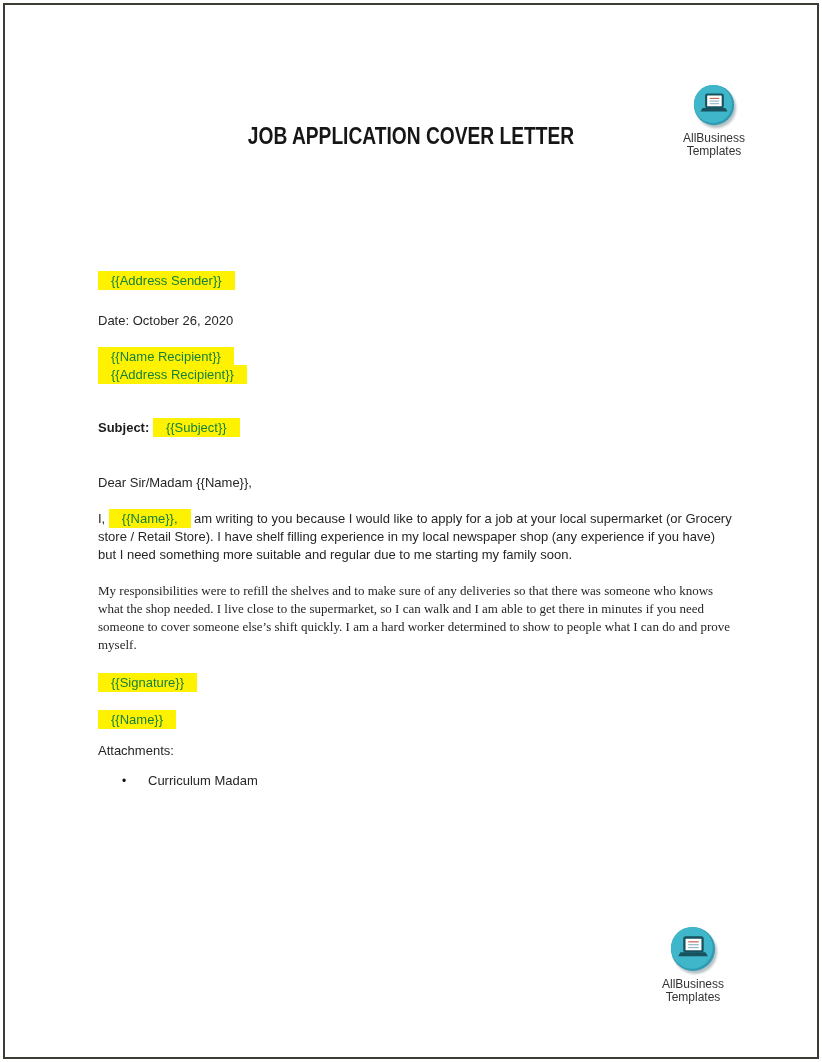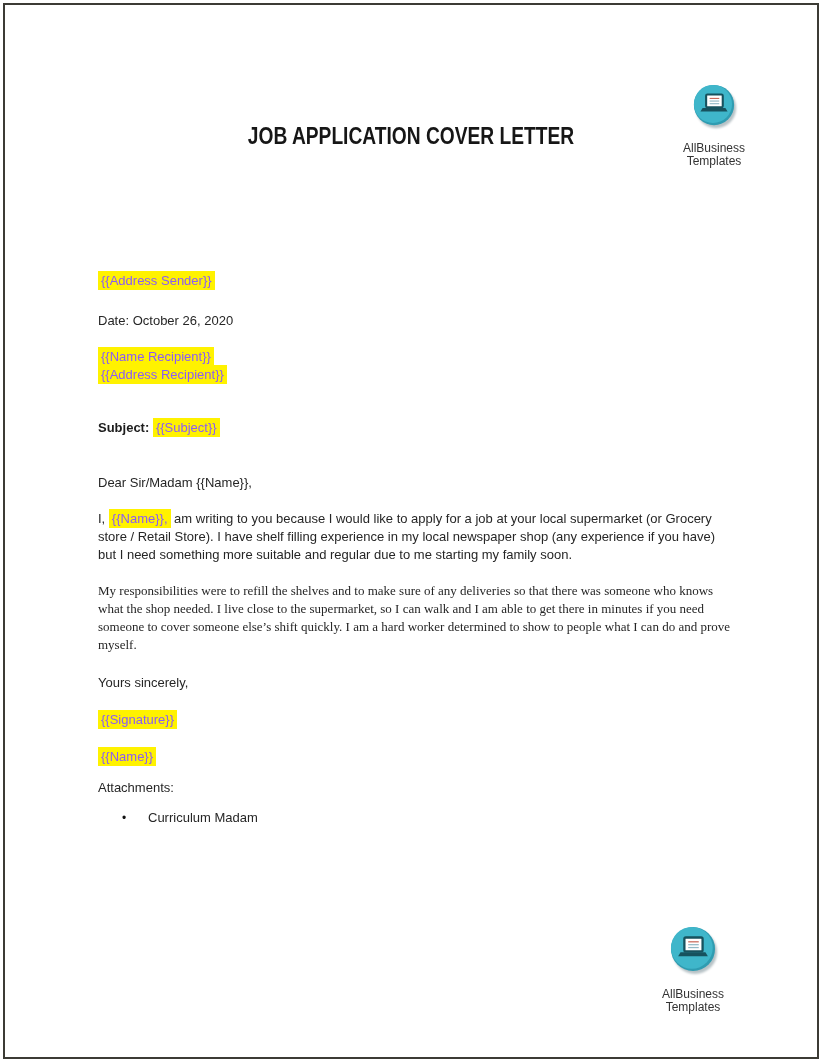--- a/index.html
+++ b/index.html
@@ -30,31 +30,31 @@
     white-space:nowrap;
   }
   .cond{display:inline-block;transform:scaleX(0.80);transform-origin:50% 50%;}
   .cond2{display:inline-block;transform:scaleX(0.78);transform-origin:50% 50%;}
   
   .logo{position:absolute;text-align:center;}
   .logo-top{left:666px;top:84px;width:96px;}
   .logo-bottom{left:643px;top:926px;width:100px;}
   .logo svg{filter:drop-shadow(2px 3px 1px #b7c2c6);}
   .logo-text{
-    font-size:12px;line-height:13px;color:#333333;margin-top:12px;
+    font-size:12px;line-height:13px;color:#333333;margin-top:2px;
   }
   
   .body{
     position:absolute;left:98px;top:272px;width:634px;
     font-size:13px;line-height:18px;color:#262626;
   }
   .body p{margin:0;}
   mark{
-    background:#fff200;color:#8b5cf6;
-    padding:2px 3px;
+    background:#fff200;color:#15803d;
+    padding:2px 13px;
   }
   strong{font-weight:bold;color:#1c1c1c;text-align:center;}
   .mb12{margin-bottom:12px !important;}
   .mb13{margin-bottom:13px !important;}
   .mb18{margin-bottom:18px !important;}
   .mb19{margin-bottom:19px !important;}
   .mb20{margin-bottom:20px !important;font-family:Liberation Serif, serif;}
   .mb22{margin-bottom:22px !important;}
   .mb23{margin-bottom:23px !important;}
   .mb35{margin-bottom:35px !important;}
@@ -102,21 +102,20 @@
     <p class="mb37"><strong>Subject:</strong> <mark>{{Subject}}</mark></p>
 
     <p class="mb18">Dear Sir/Madam {{Name}},</p>
 
     <p class="mb18"><span>I, </span><mark>{{Name}},</mark><span> am writing to you because I would like to apply for a job at your local supermarket (or Grocery store / Retail Store). I have shelf filling experience in my local newspaper shop (any experience if you have) but I need something more suitable and regular due to me starting my family soon.</span></p>
 
     <p class="mb20">My responsibilities were to refill the shelves and to make sure of any deliveries so that there was someone who knows what the shop needed. I live close to the supermarket, so I can walk and I am able to get there in minutes if you need someone to cover someone else’s shift quickly. I am a hard worker determined to show to people what I can do and prove myself.</p>
 
 
 
-    <p class="mb19">Yours sincerely,</p>
 
     <p class="mb19"><mark>{{Signature}}</mark></p>
 
     <p class="mb13"><mark>{{Name}}</mark></p>
 
     <p class="mb12">Attachments:</p>
 
     <div class="bullet">
       <span class="dot">•</span>
       <span>Curriculum Madam</span>

